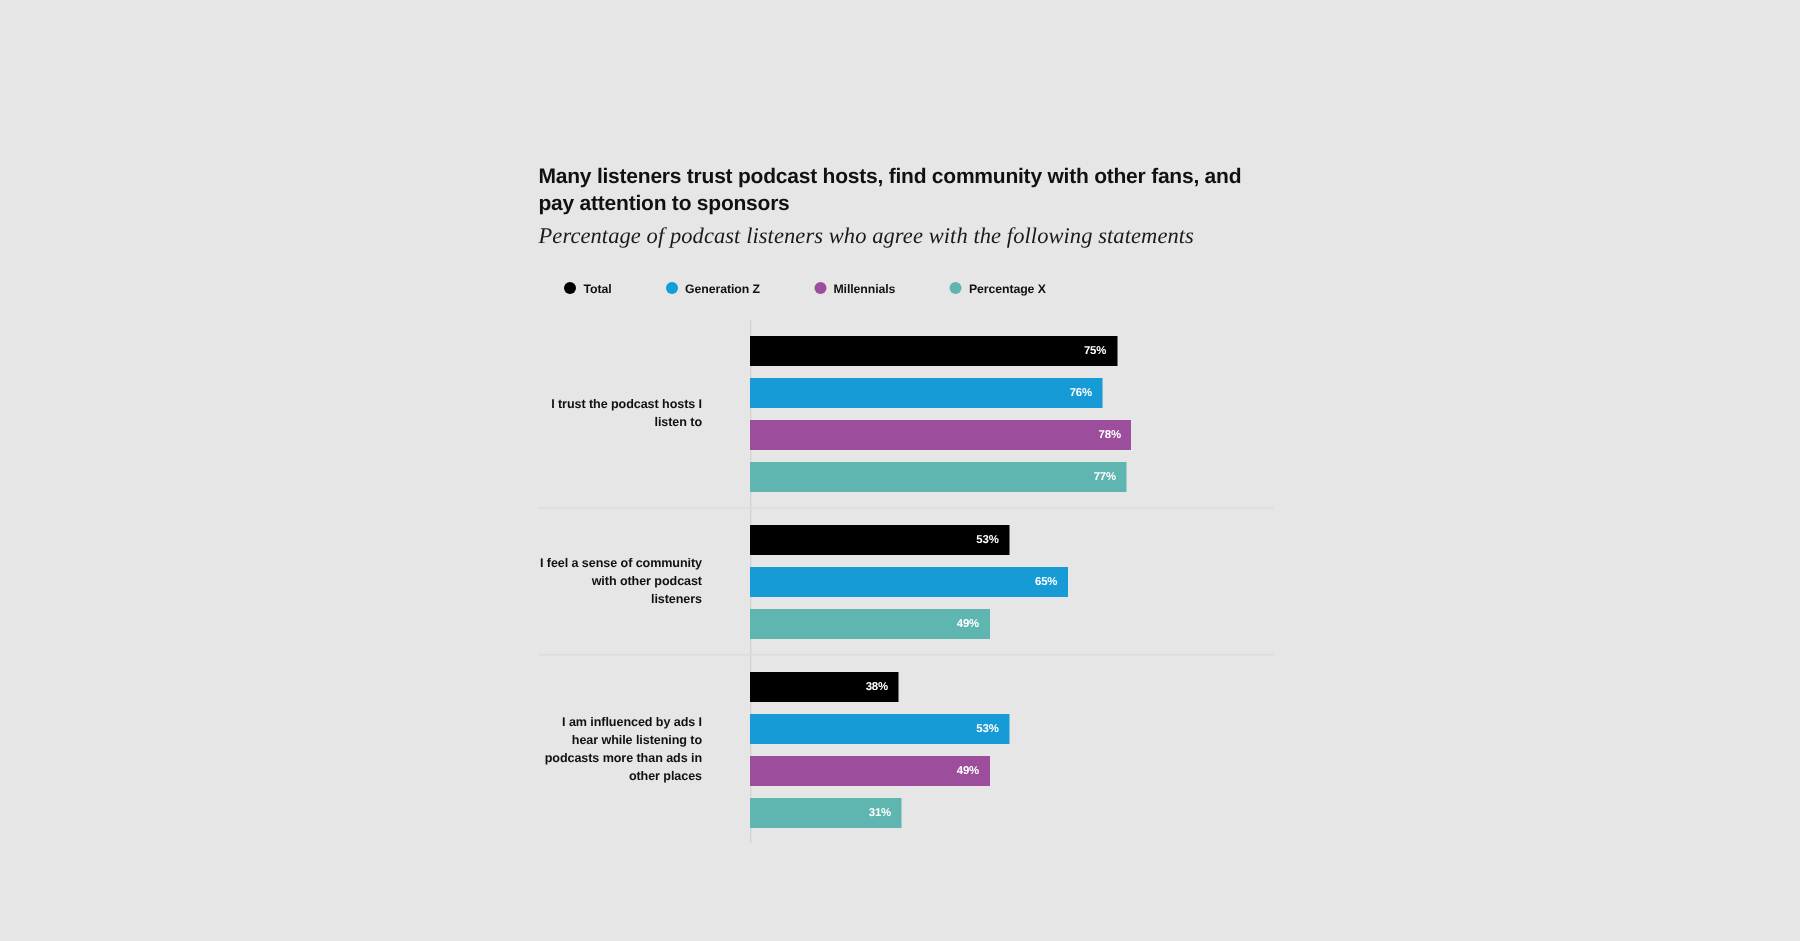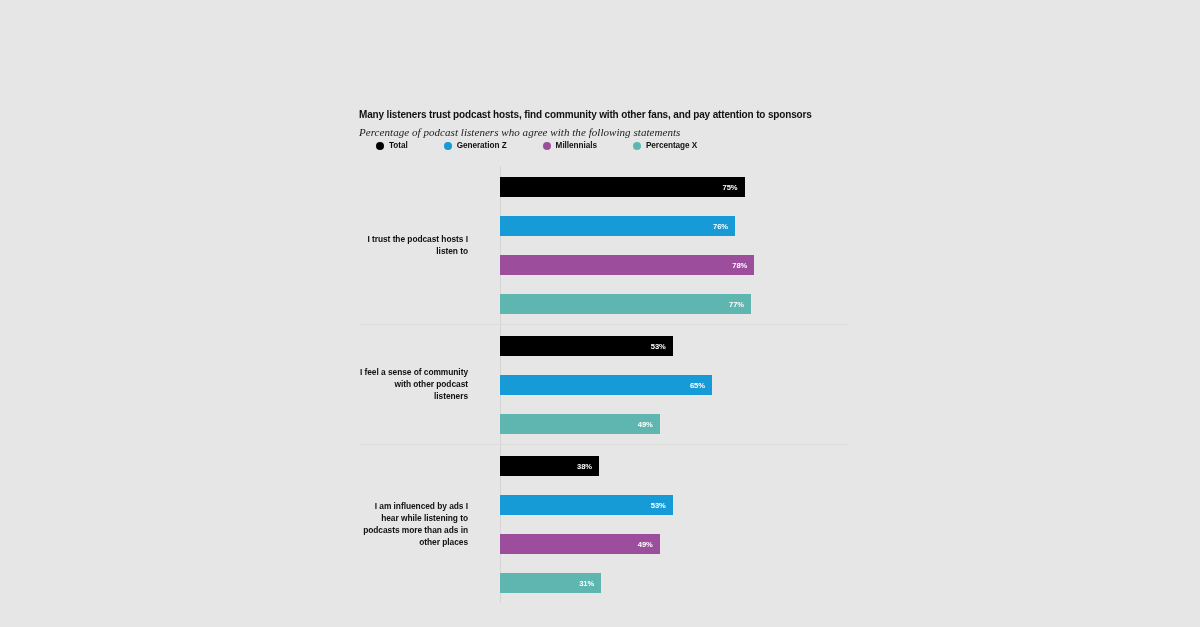--- a/index.html
+++ b/index.html
@@ -20,34 +20,34 @@
     width: 1200px;
     height: 627px;
   }
   .chart-wrap {
     position: absolute;
     left: 359px;
     top: 108px;
     width: 490px;
   }
   .chart-title {
-    font-size: 10px;
+    font-size: 14px;
     font-weight: bold;
     color: #111111;
     line-height: 1.32;
     letter-spacing: -0.15px;
     margin: 0 0 5px 0;
     width: 470px;
   }
   .chart-subtitle {
     font-family: "Liberation Serif", serif;
     font-style: italic;
-    font-size: 11px;
+    font-size: 15px;
     color: #1a1a1a;
-    margin: 0 0 3px 0;
+    margin: 0 0 21px 0;
     letter-spacing: 0.05px;
   }
   .legend {
     display: flex;
     align-items: center;
     gap: 0;
     margin: 0 0 16px 0;
   }
   .legend-item {
     display: flex;
@@ -103,21 +103,21 @@
     content: "";
     position: absolute;
     left: 0;
     top: -11px;
     bottom: -10px;
     width: 1px;
     background: #d5d5d5;
   }
   .bar-row {
     height: 20px;
-    margin-bottom: 19px;
+    margin-bottom: 8px;
     position: relative;
   }
   .bar-row:last-child { margin-bottom: 0; }
   .bar {
     height: 20px;
     display: flex;
     align-items: center;
     justify-content: flex-end;
     box-sizing: border-box;
     padding-right: 7px;

